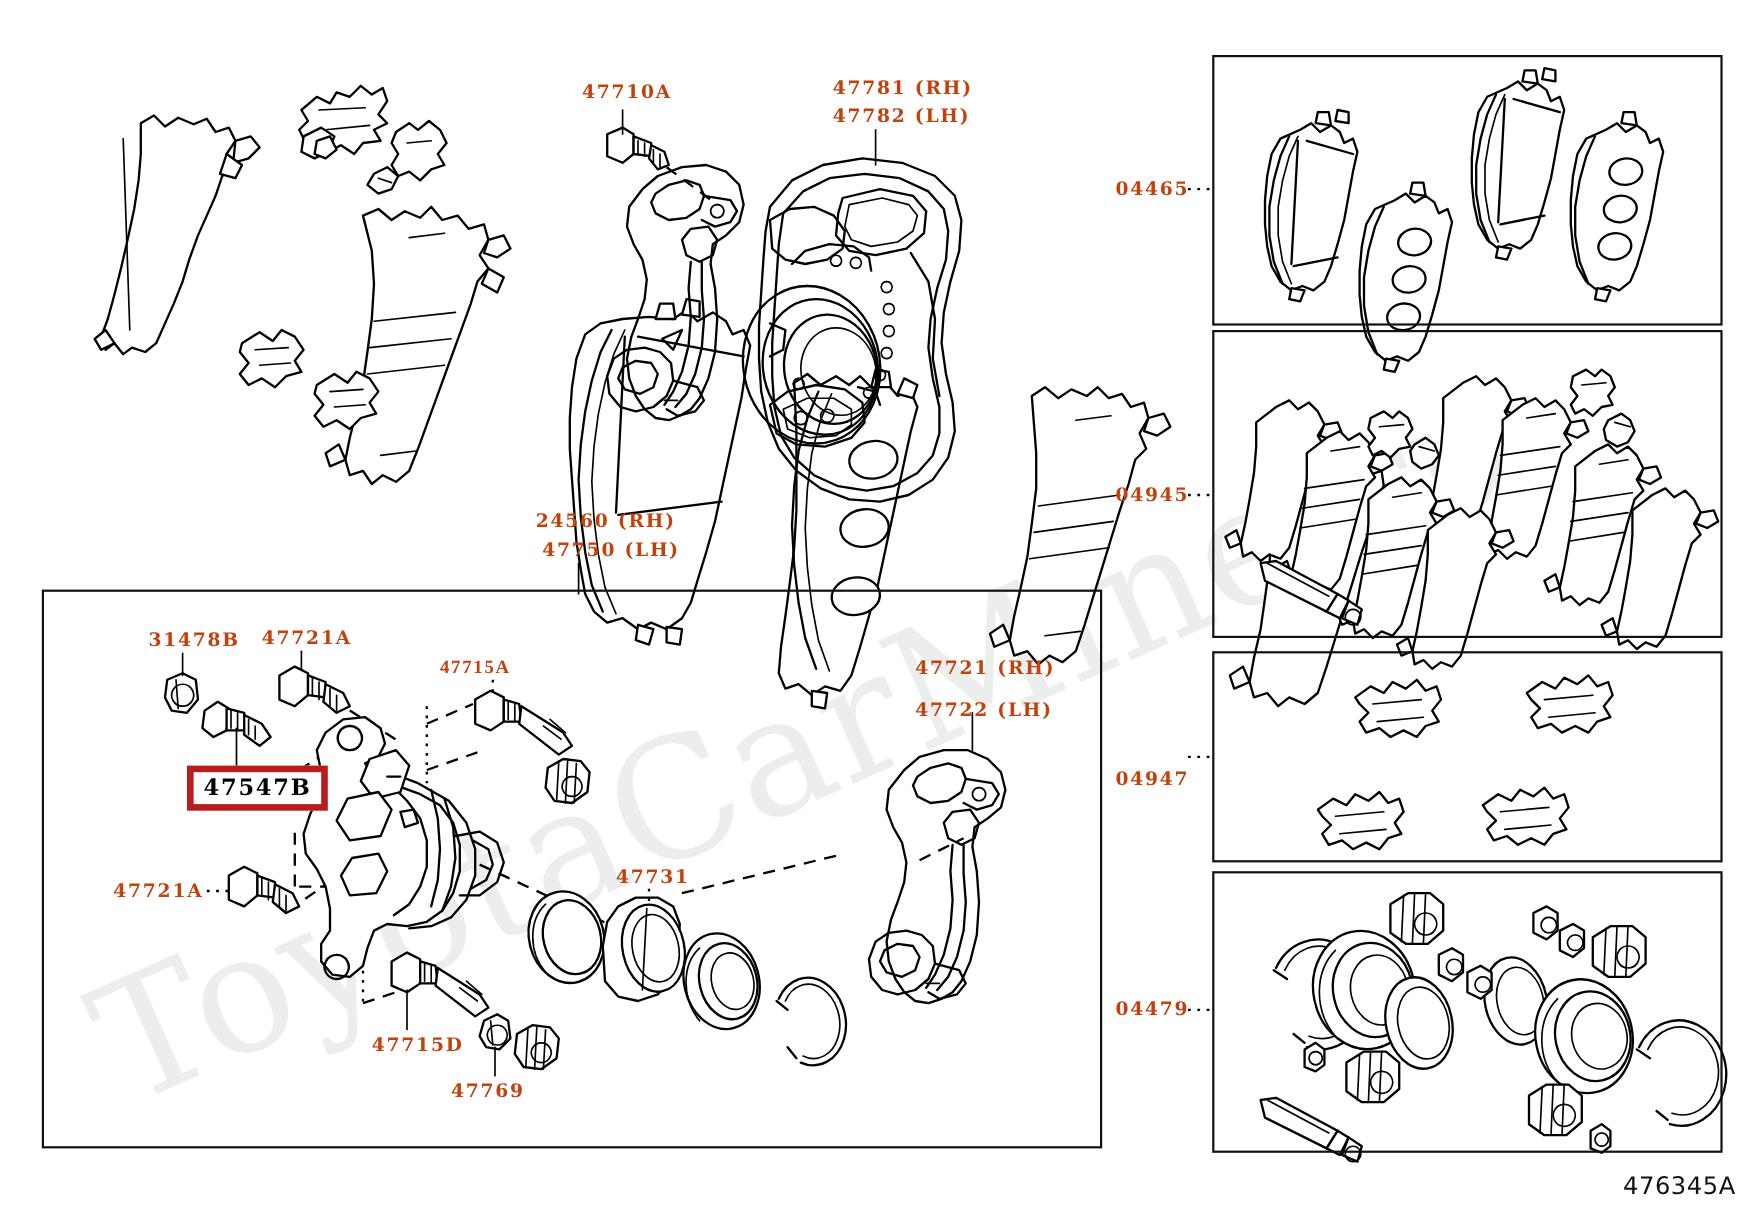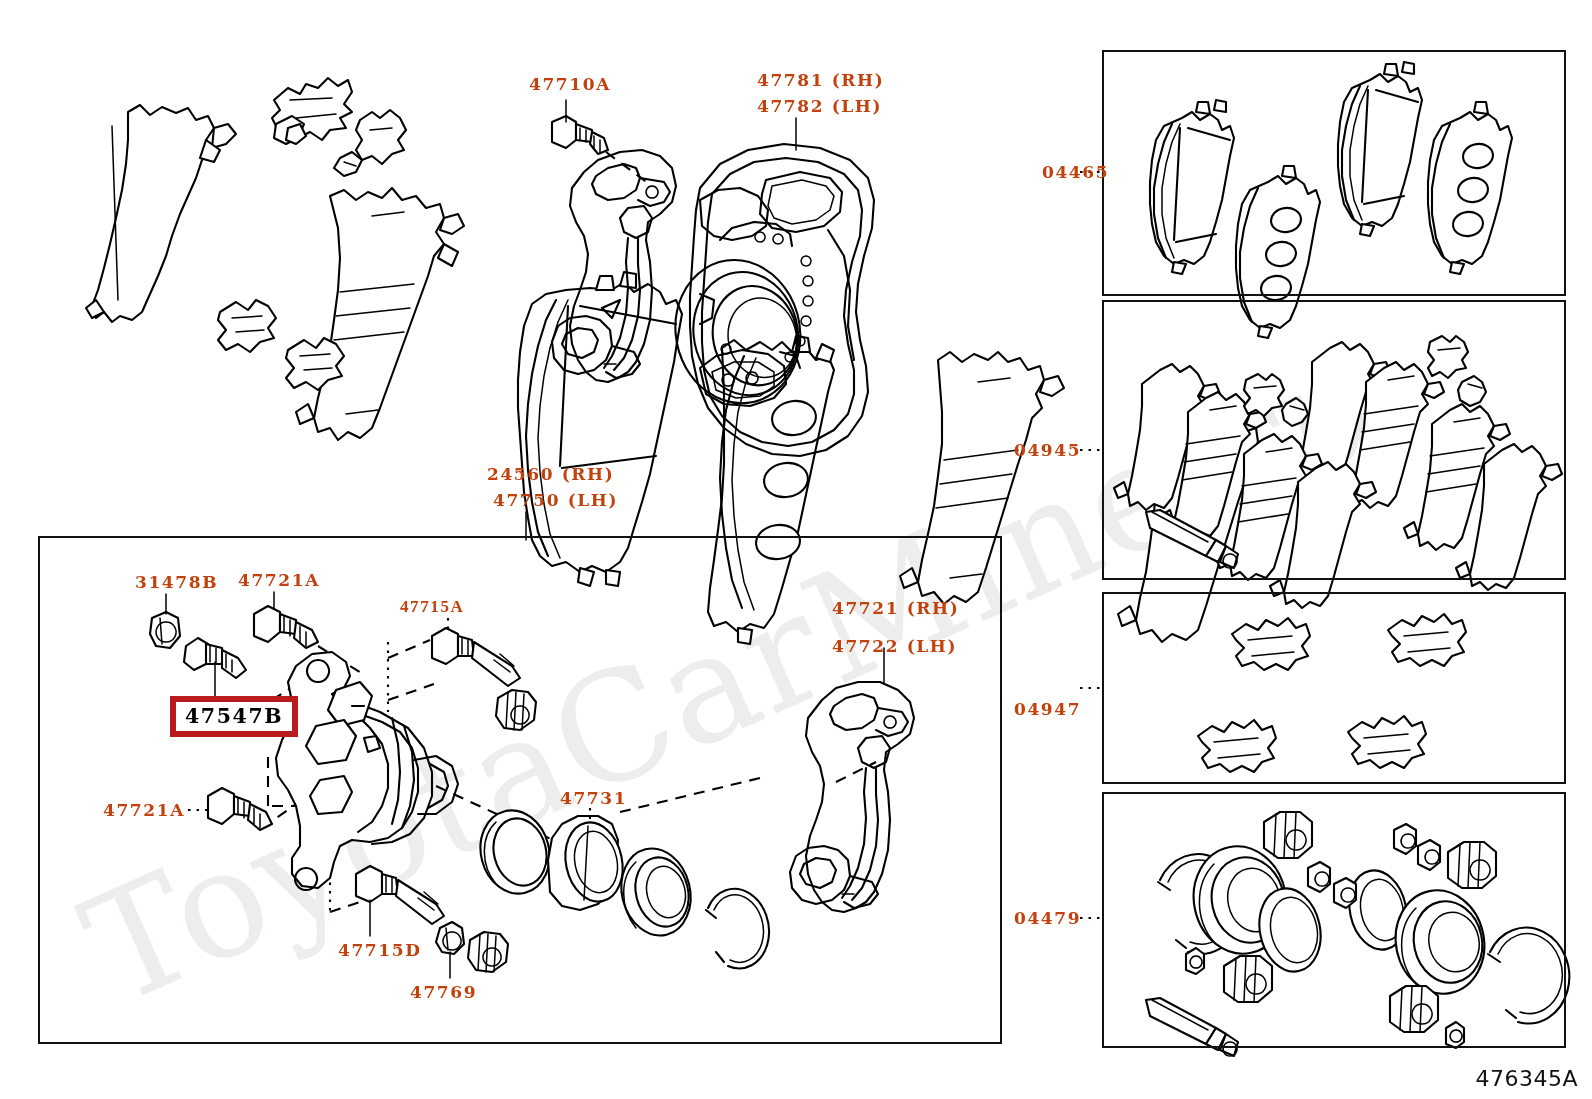--- a/index.html
+++ b/index.html
@@ -673,20 +673,20 @@
   <div class="lbl" style="left:400px;top:594px;font-family:Liberation Serif, serif;">47715A</div>
   <div class="lbl" style="left:832px;top:596px;">47721 (RH)</div>
   <div class="lbl" style="left:832px;top:634px;">47722 (LH)</div>
   <div class="lbl" style="left:103px;top:798px;">47721A</div>
   <div class="lbl" style="left:338px;top:938px;">47715D</div>
   <div class="lbl" style="left:410px;top:980px;">47769</div>
   <div class="lbl" style="left:560px;top:786px;">47731</div>
 
   <div class="hl-box" style="left:170px;top:696px;">47547B</div>
 
-  <div class="lbl" style="left:1014px;top:160px;margin-left:28px;">04465</div>
+  <div class="lbl" style="left:1014px;top:160px;">04465</div>
   <div class="lbl" style="left:1014px;top:438px;">04945</div>
   <div class="lbl" style="left:1014px;top:676px;margin-top:21px;">04947</div>
   <div class="lbl" style="left:1014px;top:906px;">04479</div>
 
   <div class="corner-code">476345A</div>
 
 </div>
 
 </body></html>

